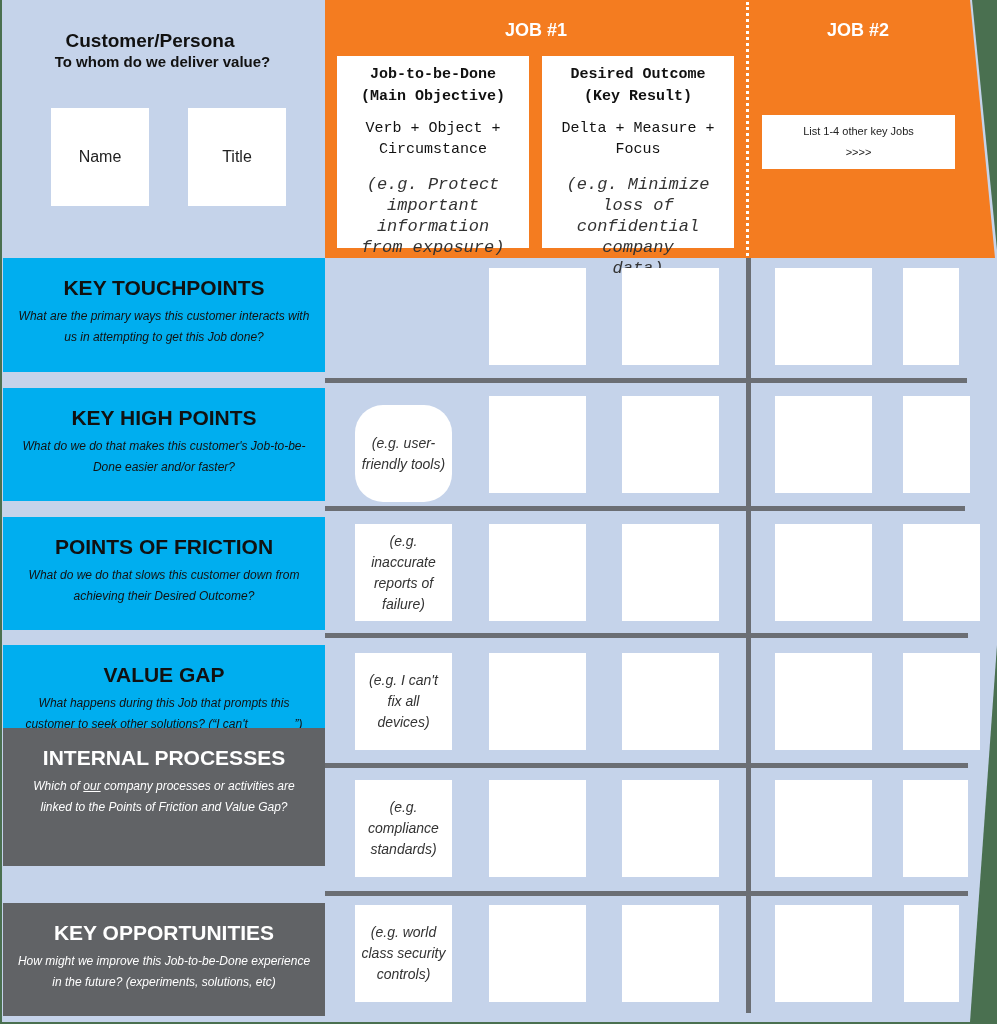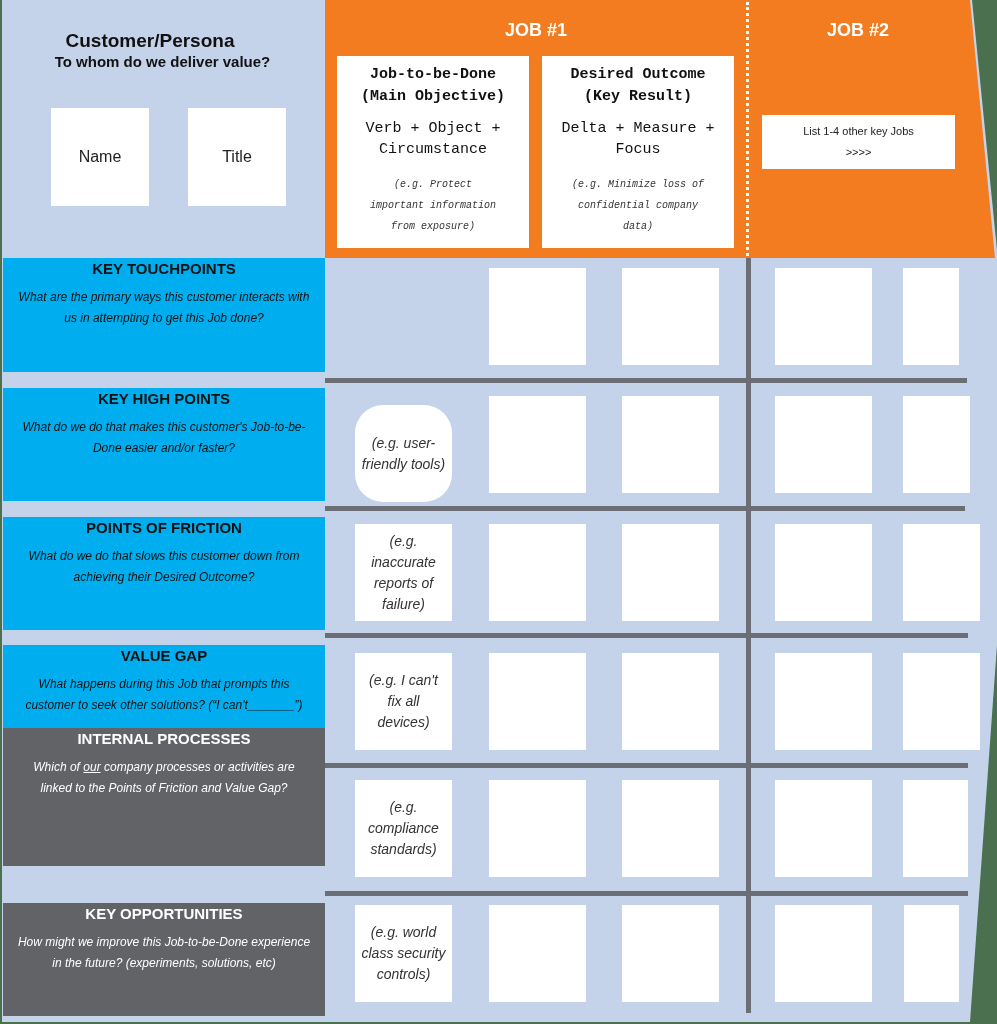--- a/index.html
+++ b/index.html
@@ -38,33 +38,33 @@
   }
   .job-title {
     position: absolute; top: 20px; font-weight: bold; font-size: 18px; color: #fff; text-align: center;
   }
   .job-card {
     position: absolute; top: 56px; width: 192px; height: 192px; background: #fff;
     text-align: center; color: #111; font-family: Liberation Mono, monospace;
   }
   .job-card .h { font-weight: bold; font-size: 15px; line-height: 22px; margin-top: 8px; }
   .job-card .f { font-size: 15px; line-height: 21px; margin-top: 10px; }
-  .job-card .e { font-size: 10px; line-height: 21px; margin-top: 14px; font-style: italic; color: #333; }
+  .job-card .e { font-size: 17px; line-height: 21px; margin-top: 14px; font-style: italic; color: #333; }
   .job2-card {
     position: absolute; left: 762px; top: 115px; width: 193px; height: 54px; background: #fff;
     text-align: center; font-size: 11px; line-height: 21px; color: #222;
     display: flex; flex-direction: column; justify-content: center;
   }
   .row-label {
     position: absolute; left: 3px; width: 322px; text-align: center; color: #111;
     box-sizing: border-box; padding: 0 14px;
   }
   .row-label.blue { background: #00aeef; }
   .row-label.gray { background: #616366; color: #fff; }
-  .row-label .t { font-weight: bold; font-size: 15px; margin-top: 1px; line-height: 20px; }
+  .row-label .t { font-weight: bold; font-size: 21px; margin-top: 20px; line-height: 20px; }
   .row-label .q { font-style: italic; font-size: 12px; line-height: 21px; margin-top: 8px; }
   .row-label .q u { text-decoration: underline; }
   .cell {
     position: absolute; width: 97px; height: 97px; background: #fff;
     display: flex; align-items: center; justify-content: center; text-align: center;
     font-style: italic; font-size: 14px; line-height: 21px; color: #333;
     box-sizing: border-box; padding: 0 6px;
   }
   .hdiv { position: absolute; height: 5px; background: #6b6e74; }
   .vdiv { position: absolute; left: 746px; top: 258px; width: 5px; height: 755px; background: #6b6e74; }

